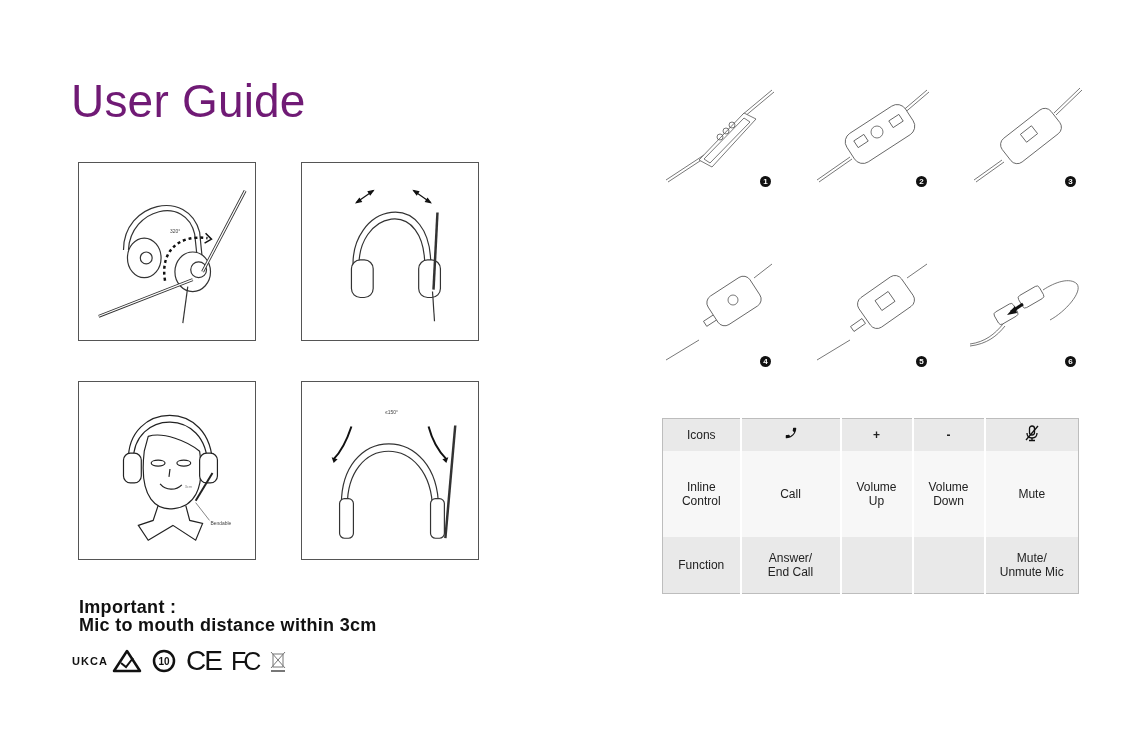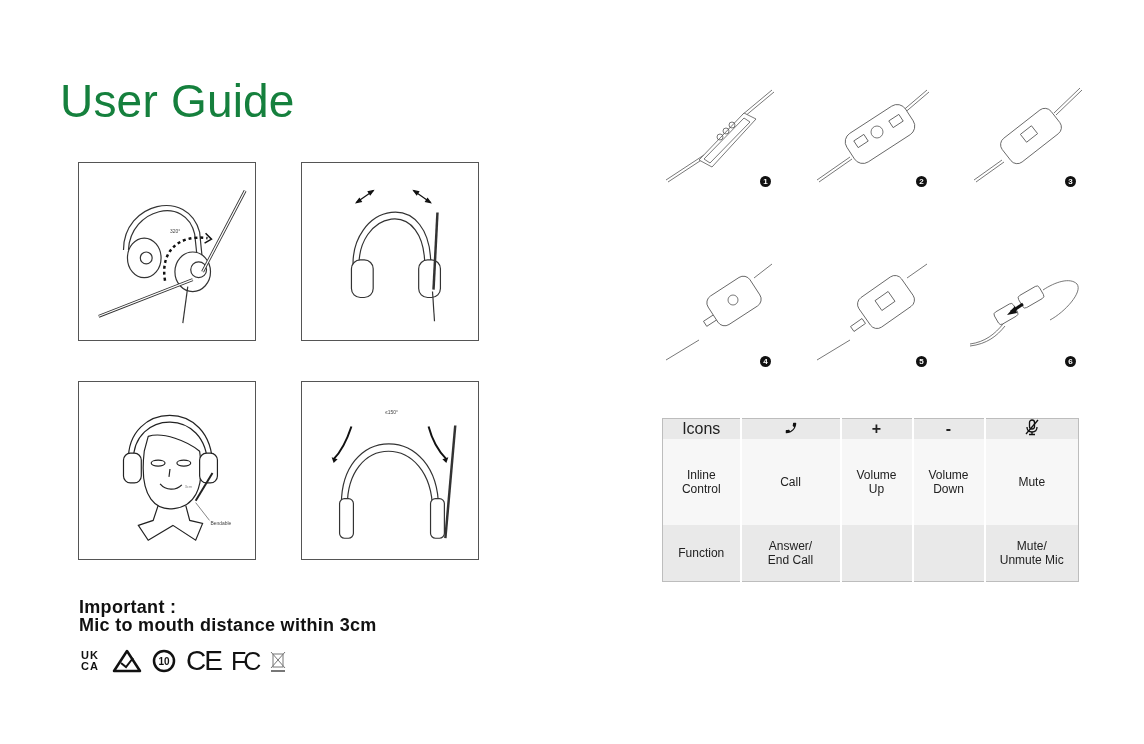--- a/index.html
+++ b/index.html
@@ -1,19 +1,19 @@
 <!DOCTYPE html>
 <html><head>
   <meta charset="utf-8">
   <style>
     * { box-sizing: border-box; margin: 0; padding: 0; }
     html, body { width: 1144px; height: 744px; background: #ffffff; overflow: hidden; }
     body { position: relative; font-family: "Liberation Sans", sans-serif; color: #111; }
 
-    .title { position: absolute; left: 60px; top: 74px; font-size: 46px; font-weight: 400; letter-spacing: 0.2px; color: #15803d; }
+    .title { position: absolute; left: 71px; top: 74px; font-size: 46px; font-weight: 400; letter-spacing: 0.2px; color: #701a75; }
 
     .panel { position: absolute; width: 178px; height: 179px; border: 1px solid #555; background: #fff; }
     .panel svg { width: 100%; height: 100%; display: block; }
     #p1 { left: 78px; top: 162px; }
     #p2 { left: 301px; top: 162px; }
     #p3 { left: 78px; top: 381px; }
     #p4 { left: 301px; top: 381px; }
 
     .important { position: absolute; left: 79px; top: 598px; font-weight: 700; font-size: 18px; line-height: 18px; color: #111; letter-spacing: 0.3px; }
 
@@ -23,21 +23,21 @@
     .ce { font-size: 28px; font-weight: 400; letter-spacing: -2px; }
     .fc { font-size: 25px; letter-spacing: -3px; }
 
     .ctrl { position: absolute; width: 120px; height: 100px; }
     .ctrl svg { width: 100%; height: 100%; }
     .num { position: absolute; width: 11px; height: 11px; border-radius: 50%; background: #111; color: #fff; font-size: 8px; font-weight: 700; text-align: center; line-height: 11px; }
 
     table.guide { position: absolute; left: 662px; top: 418px; width: 416px; border-collapse: collapse; border: 1px solid #bdbdbd; font-size: 12px; color: #222; table-layout: fixed; }
     table.guide td { text-align: center; vertical-align: middle; border-left: 2px solid #fff; line-height: 14px; padding: 0 4px; }
     table.guide td:first-child { border-left: none; }
-    table.guide tr.r0 td { background: #e9e9e9; height: 20px; font-size: 16px; }
+    table.guide tr.r0 td { background: #e9e9e9; height: 32px; font-size: 12px; }
     table.guide tr.r1 td { background: #f7f7f7; height: 86px; margin-left: 36px; }
     table.guide tr.r2 td { background: #e9e9e9; height: 57px; }
     table.guide tr.r3 td { background: #f7f7f7; height: 79px; }
     .plusminus { font-weight: 700; font-size: 15px; }
   </style>
 </head>
 <body>
 
 <div class="title">User Guide</div>
 
@@ -120,21 +120,21 @@
     <text x="84" y="32" font-size="5" fill="#444" font-family="Liberation Sans, sans-serif">≤150°</text>
   </svg>
 </div>
 
 <div class="important">
   <div>Important :</div>
   <div>Mic to mouth distance within 3cm</div>
 </div>
 
 <div class="certs">
-  <div class="c ukca" style="flex-direction:column;">
+  <div class="c ukca" style="flex-direction:row;">
     <span>UK</span>
     <span>CA</span>
   </div>
   <div class="c">
     <svg width="30" height="24" viewBox="0 0 30 24">
         <path d="M15 2 L28 22 L2 22 Z" fill="none" stroke="#111" stroke-width="2.5" stroke-linejoin="round"></path>
         <path d="M9 14 L14 18 L21 9" fill="none" stroke="#111" stroke-width="2"></path>
       </svg>
   </div>
   <div class="c">

